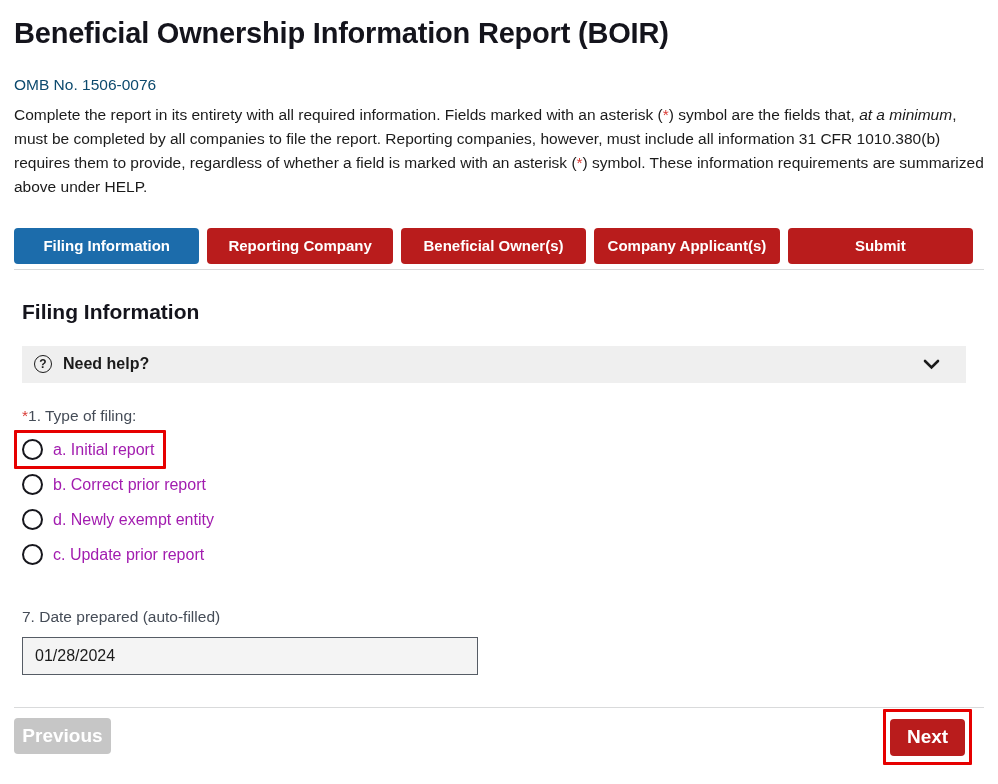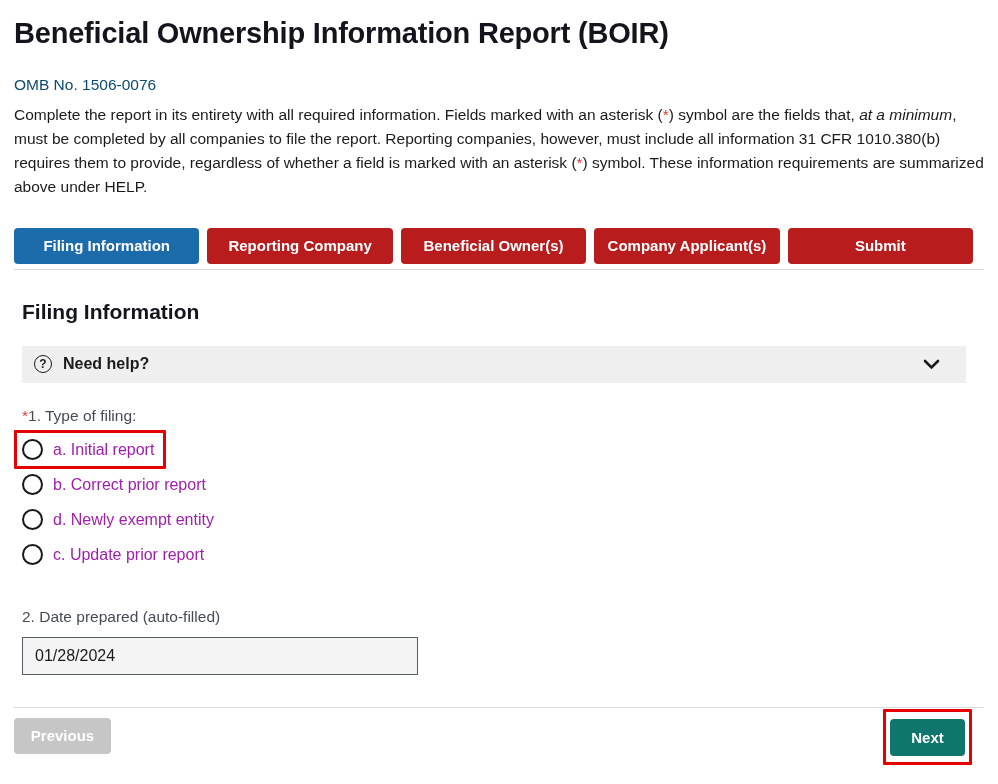--- a/index.html
+++ b/index.html
@@ -143,21 +143,21 @@
     border-radius: 1px;
     pointer-events: none;
     z-index: 5;
   }
   .annotation.radio-a { left: -8px; top: -9px; width: 152px; height: 39px; }
   .annotation.next-btn { left: -7px; top: -10px; width: 89px; height: 56px; }
 
   .date-label { margin-top: 42px; }
   .date-input {
     margin-top: 11px;
-    width: 396px;
+    width: 456px;
     height: 38px;
     border: 1px solid #565c65;
     background: #f4f4f4;
     font-family: inherit;
     font-size: 16px;
     color: #1b1b1b;
     padding: 0 12px;
     border-radius: 0;
     display: block;
   }
@@ -173,36 +173,36 @@
     margin-top: 10px;
     width: 964px;
     display: flex;
     align-items: flex-start;
     justify-content: space-between;
   }
   .btn {
     border: none;
     border-radius: 4px;
     font-family: inherit;
-    font-size: 15px;
+    font-size: 19px;
     font-weight: bold;
     color: #ffffff;
     cursor: pointer;
   }
   .btn-previous {
     width: 97px;
     height: 36px;
     background: #c6c6c6;
     cursor: default;
   }
   .next-wrap { position: relative; display: inline-block; margin-right: 13px; margin-top: 1px; }
   .btn-next {
     width: 75px;
     height: 37px;
-    background: #0f766e;
+    background: #b91c1c;
   }
 </style>
 </head>
 <body>
 
 <div class="page">
 
   <h1 class="page-title">Beneficial Ownership Information Report (BOIR)</h1>
 
   <div class="omb">OMB No. 1506-0076</div>
@@ -252,21 +252,21 @@
         <span class="radio-label">d. Newly exempt entity</span>
       </div>
 
       <div class="radio-row">
         <span class="radio-circle"></span>
         <span class="radio-label">c. Update prior report</span>
       </div>
 
     </div>
 
-    <div class="field-label date-label">2. Date prepared (auto-filled)</div>
+    <div class="field-label date-label">7. Date prepared (auto-filled)</div>
     <input class="date-input" type="text" readonly="" value="01/28/2024" style="">
 
   </div>
 
   <div class="footer-divider"></div>
 
   <div class="footer">
     <button class="btn btn-previous">Previous</button>
     <span class="next-wrap">
       <div class="annotation next-btn"></div>

